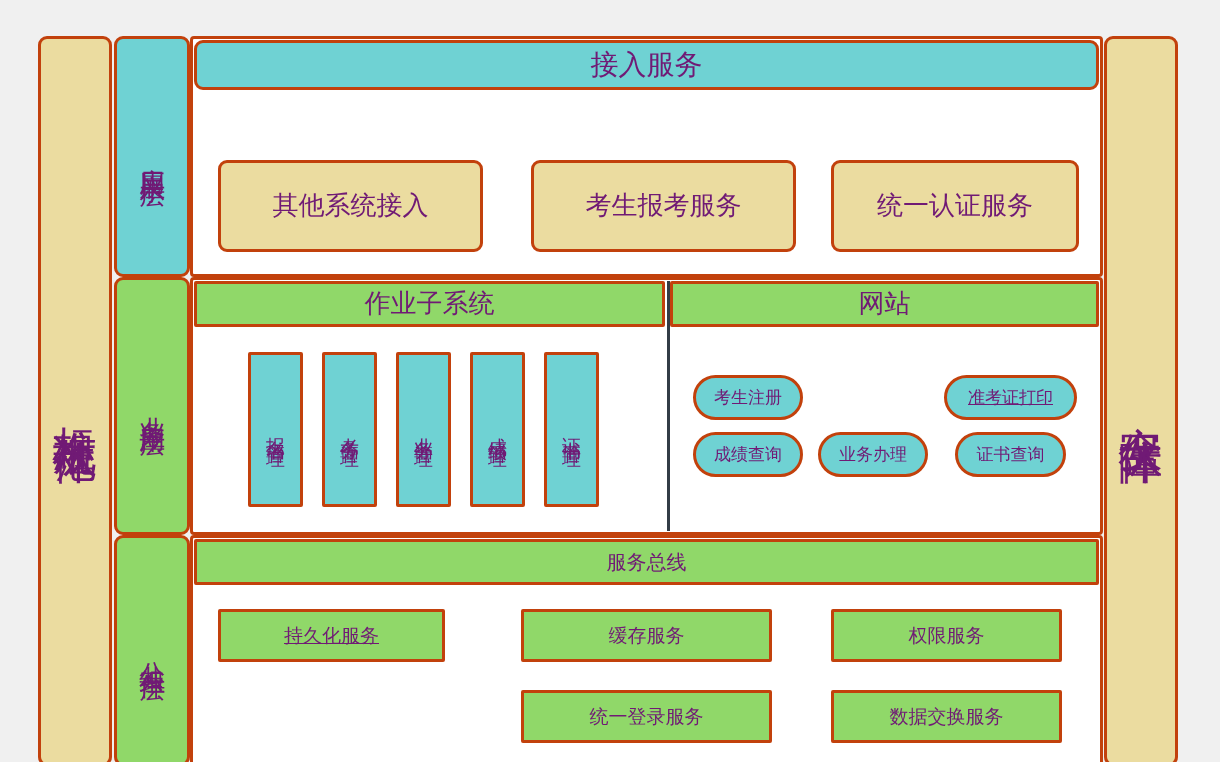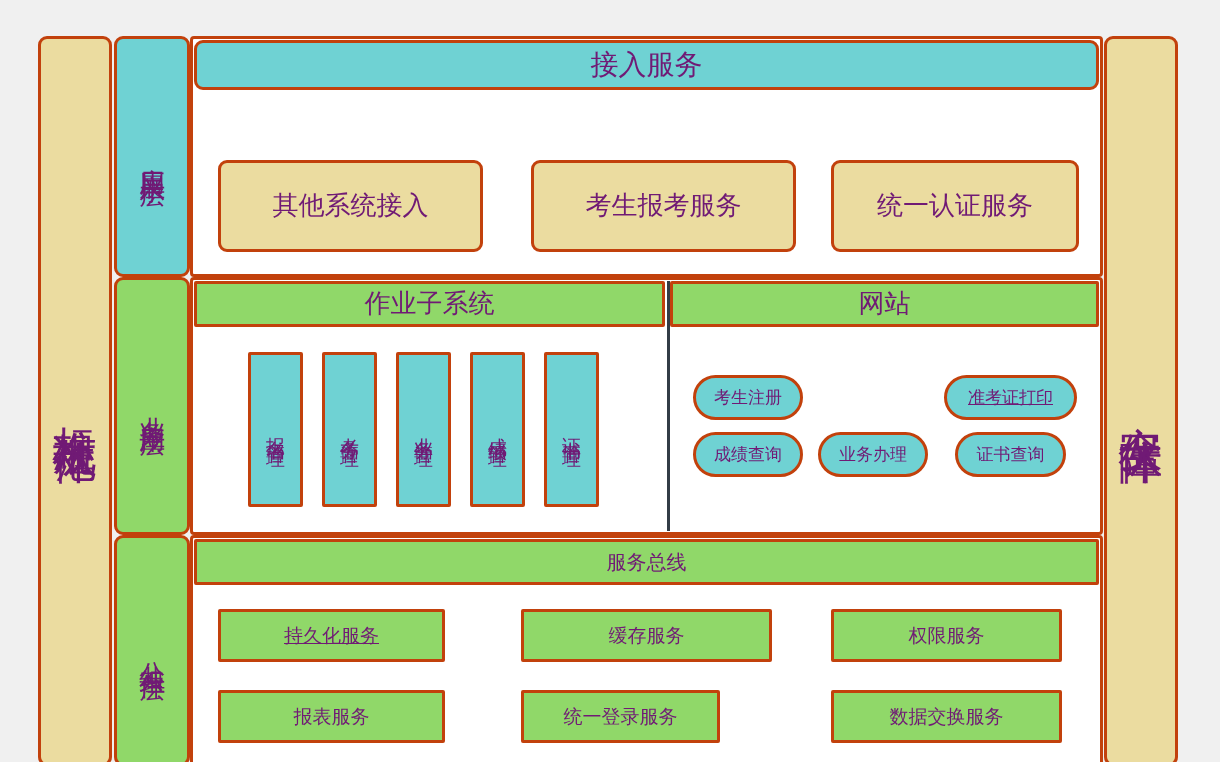--- a/index.html
+++ b/index.html
@@ -80,21 +80,21 @@
 
   
   #pub-panel{left:190px;top:535px;width:913px;height:231px;border-radius:4px;}
   #service-bus-bar{left:194px;top:539px;width:905px;height:46px;font-size:20px;}
 
   .pub-card{height:53px;font-size:19px;}
   #pub-card-0{left:218px;top:609px;width:227px;text-decoration:underline;}
   #pub-card-1{left:521px;top:609px;width:251px;}
   #pub-card-2{left:831px;top:609px;width:231px;}
   #pub-card-3{left:218px;top:690px;width:227px;}
-  #pub-card-4{left:521px;top:690px;width:199px;}
+  #pub-card-4{left:521px;top:690px;width:251px;}
   #pub-card-5{left:831px;top:690px;width:231px;}
 </style>
 </head>
 <body>
 
 <div class="stage">
 
   <div class="bx rounded c-tan vert" id="pillar-left">标准规范体</div>
 
   <div class="bx rounded c-tan vert" id="pillar-right">安全保障体</div>
@@ -147,19 +147,18 @@
   <div class="bx c-white" id="pub-panel"></div>
 
   <div class="bx sq c-green" id="service-bus-bar">服务总线</div>
 
   <div class="bx sq c-green pub-card" id="pub-card-0">持久化服务</div>
 
   <div class="bx sq c-green pub-card" id="pub-card-1">缓存服务</div>
 
   <div class="bx sq c-green pub-card" id="pub-card-2">权限服务</div>
 
-  <div class="bx sq c-green pub-card" id="pub-card-3">报表服务</div>
 
   <div class="bx sq c-green pub-card" id="pub-card-4">统一登录服务</div>
 
   <div class="bx sq c-green pub-card" id="pub-card-5">数据交换服务</div>
 
 </div>
 
 </body></html>

